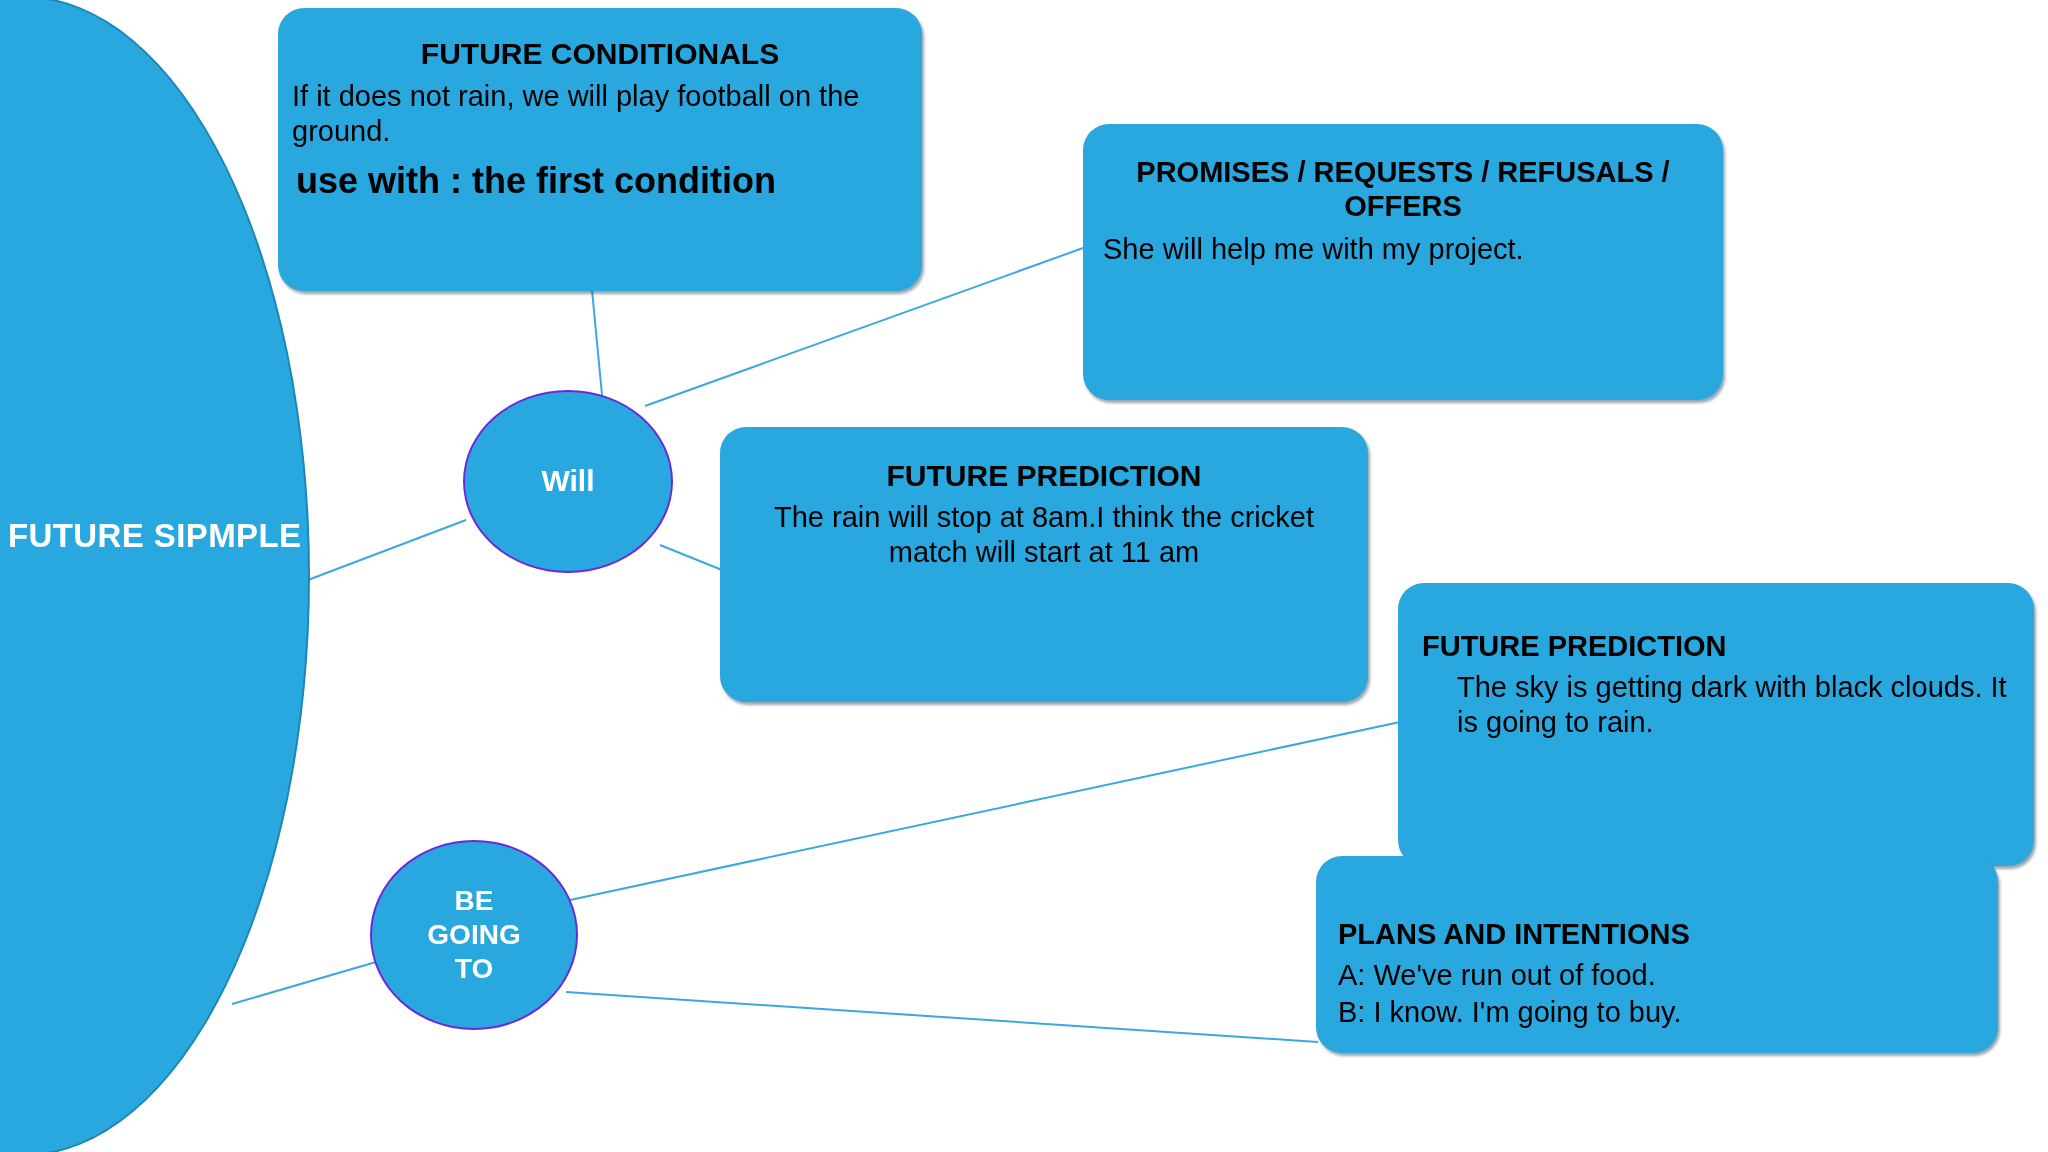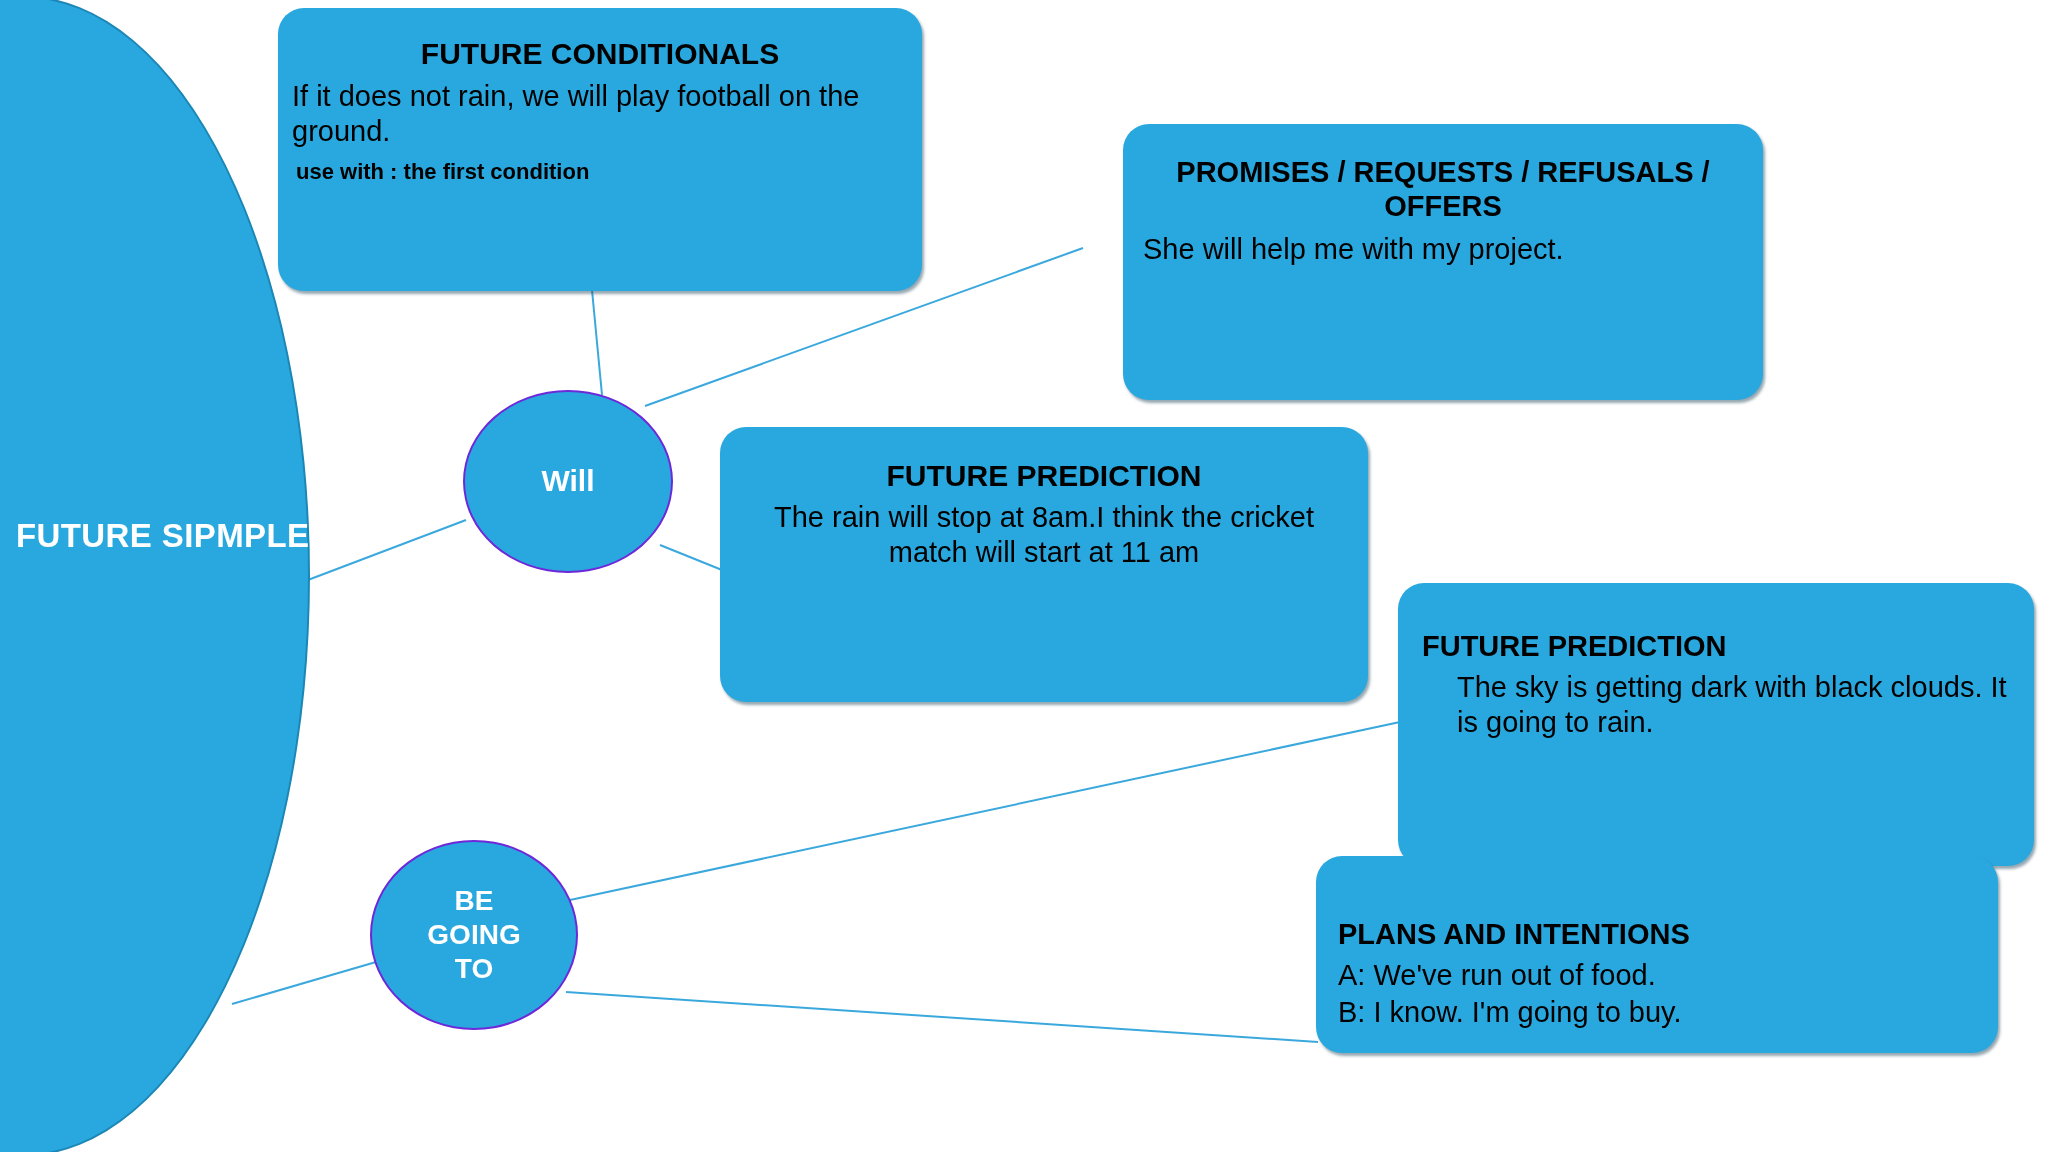--- a/index.html
+++ b/index.html
@@ -47,21 +47,21 @@
     position: absolute;
     left: 0px;
     top: 517px;
     width: 300px;
     z-index: 4;
     color: #ffffff;
     font-size: 33px;
     font-weight: bold;
     letter-spacing: 0.4px;
     text-align: left;
-    padding-left: 16px;
+    padding-left: 8px;
     white-space: nowrap;
   }
 
   
   .hub {
     position: absolute;
     border-radius: 50%;
     background: #29A8DF;
     border: 2px solid #6d28d9;
     z-index: 3;
@@ -121,25 +121,25 @@
   #card-conditionals {
     left: 278px; top: 8px; width: 644px; height: 283px;
   }
   #card-conditionals .card-title {
     font-size: 30px; text-align: center; padding: 29px 18px 0 18px;
   }
   #card-conditionals .card-body {
     font-size: 29px; text-align: left; padding: 7px 14px 0 14px;
   }
   #card-conditionals .card-note {
-    font-size: 22px; text-align: left; padding: 9px 14px 0 18px;
+    font-size: 36px; text-align: left; padding: 9px 14px 0 18px;
   }
 
   #card-promises {
-    left: 1083px; top: 124px; width: 640px; height: 276px; margin-left: 40px;
+    left: 1083px; top: 124px; width: 640px; height: 276px;
   }
   #card-promises .card-title {
     font-size: 29px; text-align: center; padding: 32px 22px 0 22px;
   }
   #card-promises .card-body {
     font-size: 29px; text-align: left; padding: 9px 20px 0 20px;
   }
 
   #card-prediction-will {
     left: 720px; top: 427px; width: 648px; height: 275px;

